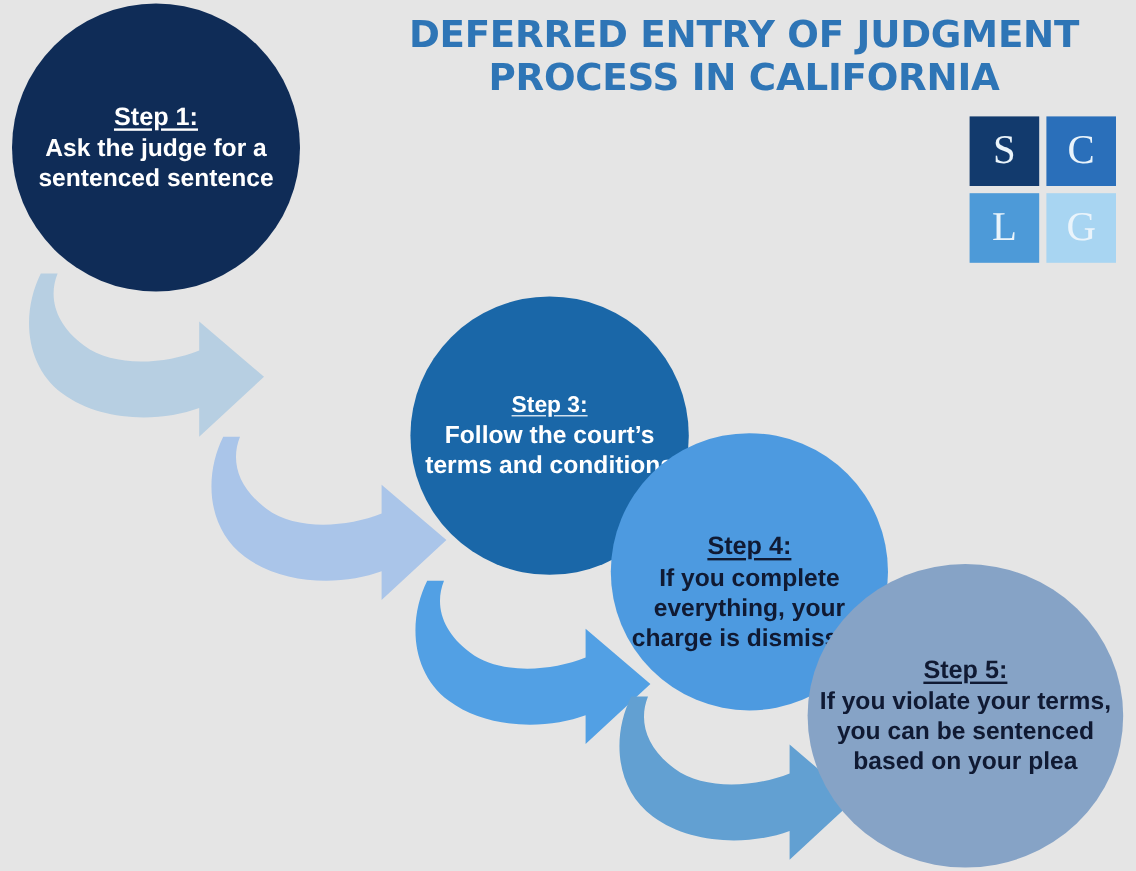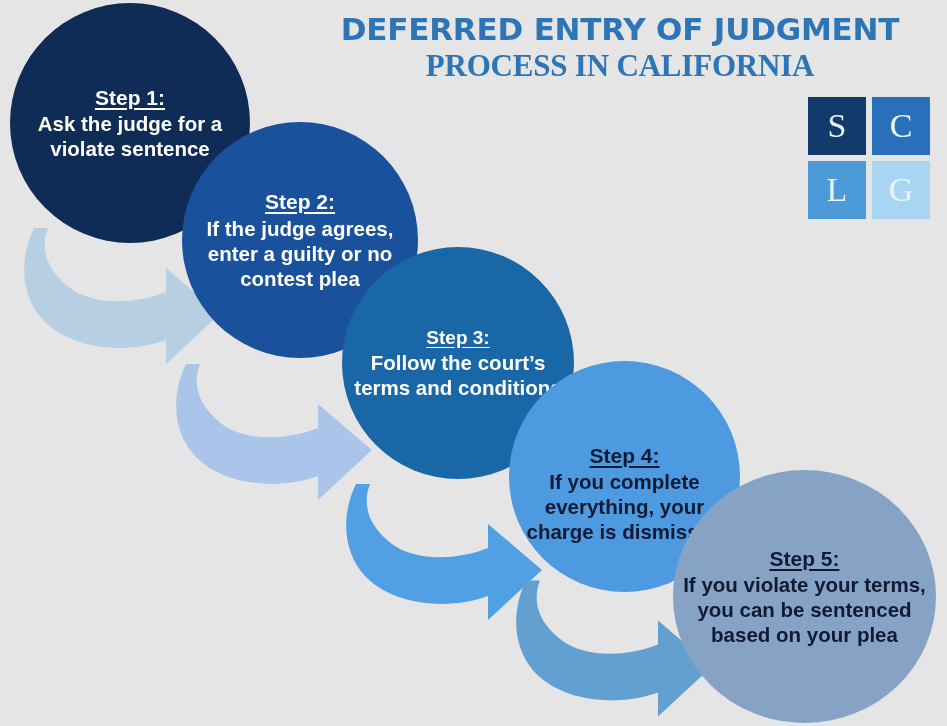--- a/index.html
+++ b/index.html
@@ -16,21 +16,21 @@
     position:absolute;
     left:300px;top:12px;width:640px;
     text-align:center;
     font-size:31px;
     font-weight:bold;
     line-height:1.16;
     letter-spacing:-0.2px;
     color:#2E75B6;
     font-family:"DejaVu Sans","Liberation Sans",sans-serif;
   }
-  .title .l2{display:block;font-family:Liberation Serif, serif;}
+  .title .l2{display:block;}
 
   
   .logo{position:absolute;left:808px;top:97px;width:122px;height:122px;}
   .logo-cell{
     position:absolute;width:58px;height:58px;
     display:flex;align-items:center;justify-content:center;
     font-size:34px;font-weight:300;color:#eaf4fb;
     font-family:"Liberation Serif","DejaVu Serif",serif;
   }
   .lc-s{left:0;top:0;background:#123a6d;}
@@ -141,30 +141,24 @@
 
   <svg class="arrow" style="left:506px;top:572px;" width="215" height="150" viewBox="0 0 215 145">
     <path d="M20 6 C4 38 6 82 38 106 C70 130 120 130 152 118
              L152 142 L206 92 L152 46 L152 70
              C122 82 80 84 56 66 C32 48 26 26 34 6 Z" fill="#62a0d2"></path>
   </svg>
 
   <div class="node" id="node1">
     <div class="body">
       <span class="steplab">Step 1:</span>
-      <span class="txt">Ask the judge for a violate sentence</span>
+      <span class="txt">Ask the judge for a sentenced sentence</span>
     </div>
   </div>
 
-  <div class="node" id="node2">
-    <div class="body">
-      <span class="steplab">Step 2:</span>
-      <span class="txt">If the judge agrees, enter a guilty or no contest plea</span>
-    </div>
-  </div>
 
   <div class="node" id="node3">
     <div class="body">
       <span class="steplab">Step 3:</span>
       <span class="txt">Follow the court’s terms and conditions</span>
     </div>
   </div>
 
   <div class="node" id="node4">
     <div class="body">

